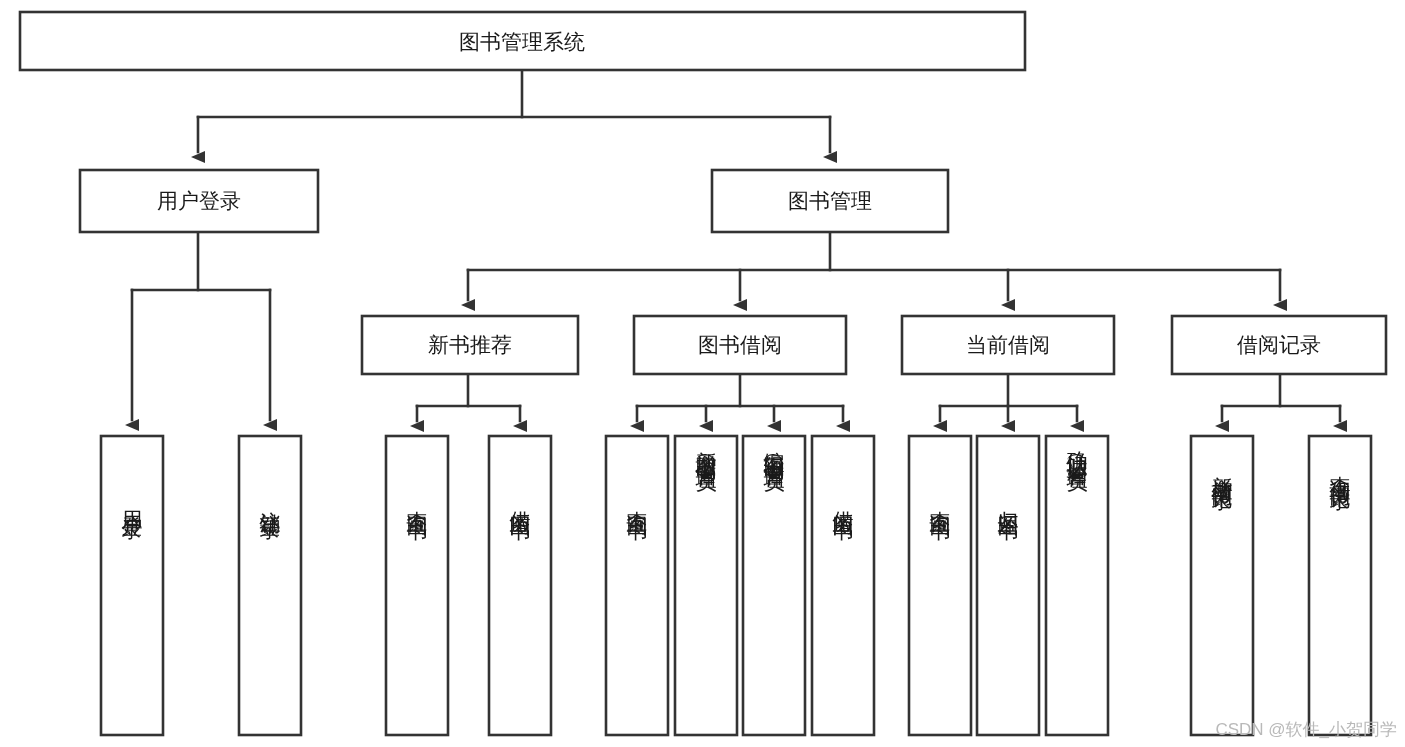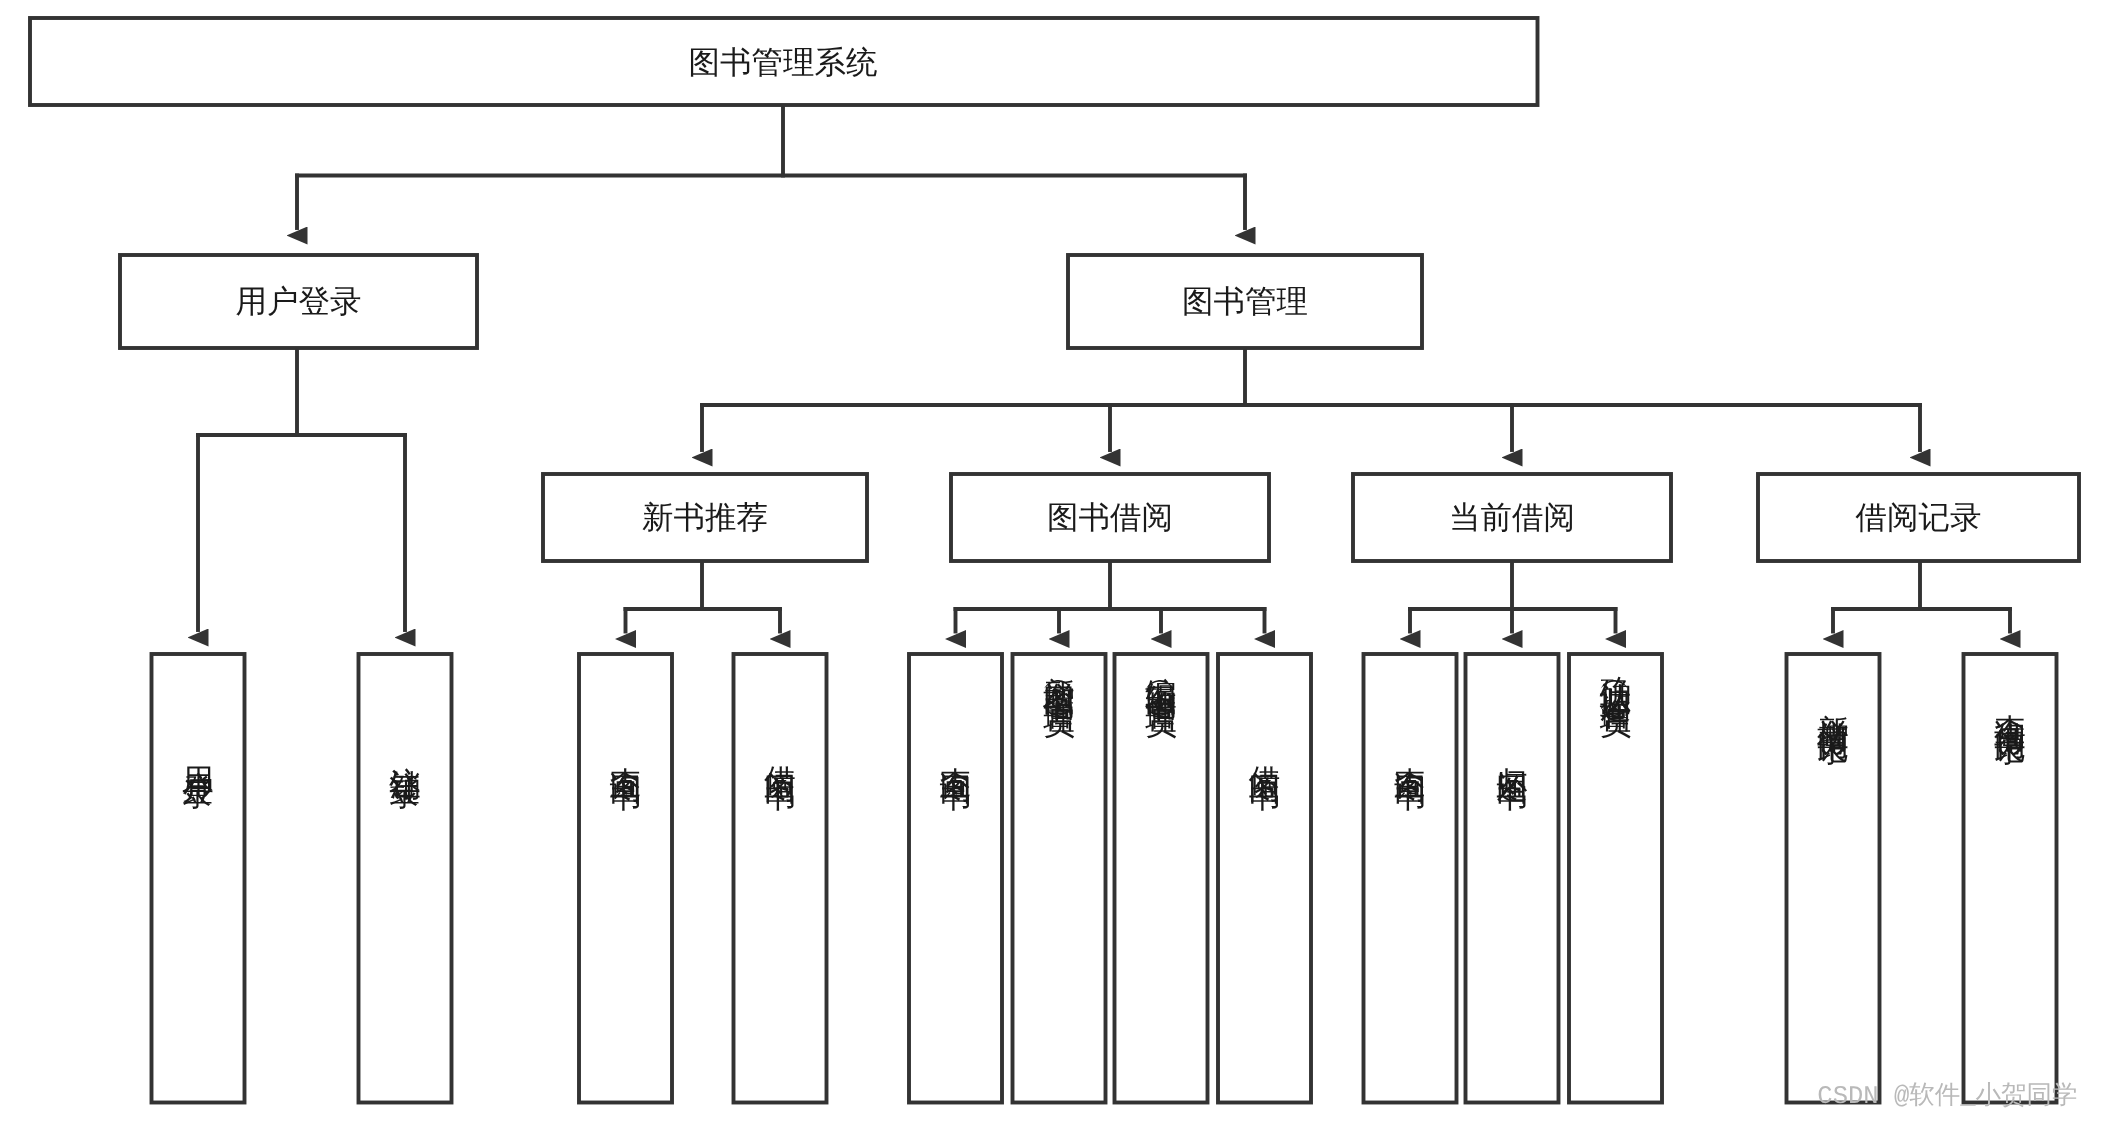--- a/index.html
+++ b/index.html
@@ -48,23 +48,23 @@
     font-family: "DejaVu Sans", "Liberation Sans", sans-serif;
     font-size: 21px;
     fill: #1a1a1a;
     writing-mode: vertical-rl;
     text-orientation: upright;
     text-anchor: middle;
     letter-spacing: 3px;
   }
   .watermark {
     position: absolute;
-    right: 20px;
+    right: 8px;
     bottom: 6px;
-    font-family: Liberation Mono, monospace;
+    font-family: Liberation Sans, sans-serif;
     font-size: 17px;
     color: #b9b9b9;
     white-space: nowrap;
     pointer-events: none;
   }
 </style>
 </head>
 <body>
 
 <div id="page">

